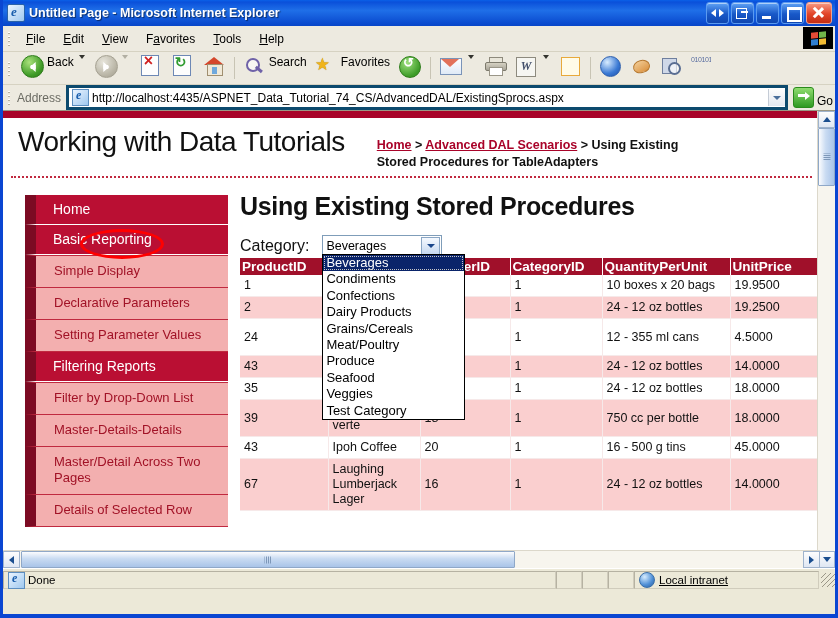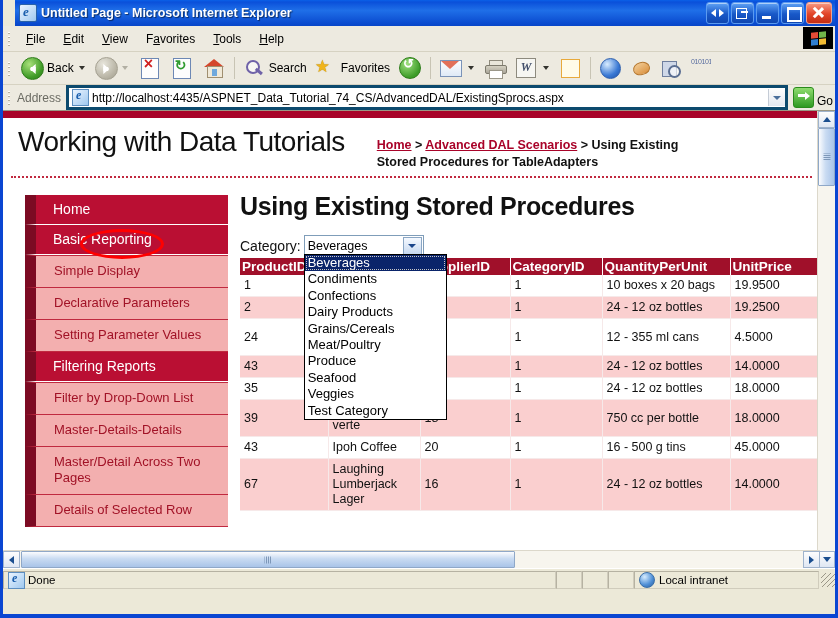--- a/index.html
+++ b/index.html
@@ -15,21 +15,20 @@
     border:3px solid #0A46D2;
     border-top:none;border-bottom-width:4px;
     background:#ECE9D8;
   }
   
   .titlebar{
     height:26px;
     background:linear-gradient(180deg,#0A60E8 0%,#0A50DA 8%,#1F6FE8 40%,#0B4CD0 88%,#0846C8 100%);
     display:flex;align-items:center;position:relative;
     padding-left:4px;
-    margin-left:12px;
   }
   .tb-icon{
     width:16px;height:16px;margin-right:4px;flex:none;
     background:linear-gradient(135deg,#eaf4ff,#9fc8ef);
     border:1px solid #2a62a8;border-radius:2px;position:relative;
   }
   .tb-icon:after{
     content:"e";position:absolute;left:3px;top:-1px;
     font-family:"Liberation Serif",serif;font-size:13px;
     font-style:italic;font-weight:bold;color:#1b5fad;
@@ -91,21 +90,21 @@
     grid-template-columns:1fr 1fr;grid-template-rows:1fr 1fr;gap:1.5px;transform:skewY(-6deg);}
   .win-logo .flag span:nth-child(1){background:#e34b36;}
   .win-logo .flag span:nth-child(2){background:#71b54a;}
   .win-logo .flag span:nth-child(3){background:#2f7fd0;}
   .win-logo .flag span:nth-child(4){background:#f2bc33;}
   
   .toolbar{
     height:32px;background:#EDEAE0;display:flex;align-items:center;
     border-bottom:1px solid #d6d2c2;
   }
-  .tbtn{display:flex;align-items:center;height:26px;padding:0 4px;cursor:default;white-space:nowrap;}
+  .tbtn{display:flex;height:26px;padding:0 4px;cursor:default;white-space:nowrap;}
   .tbtn .lbl{font-size:12px;margin-left:4px;color:#000;}
   .sep{width:1px;height:22px;background:#c8c4b4;margin:0 4px;flex:none;}
   .caret{width:0;height:0;border-left:3.5px solid transparent;border-right:3.5px solid transparent;
     border-top:4px solid #33332e;margin-left:5px;margin-right:2px;}
   .caret.dim{border-top-color:#b2afa3;}
   .ico{width:22px;height:22px;position:relative;flex:none;}
   .circ{width:21px;height:21px;border-radius:50%;position:relative;}
   .circ.green{background:radial-gradient(circle at 35% 30%,#a9e17b,#3f9b27 65%,#2d7a18);border:1px solid #2e7d1a;}
   .circ.grey{background:radial-gradient(circle at 35% 30%,#e8e6dc,#b9b5a6 65%,#a09c8d);border:1px solid #a5a192;}
   .arrowL,.arrowR{position:absolute;top:50%;left:50%;width:0;height:0;}
@@ -190,21 +189,21 @@
   .nav{margin-left:22px;}
   .nav-sec{background:#BA0F33;color:#fff;font-size:14px;padding:6px 0 7px 17px;
     border-left:11px solid #7C0B23;border-bottom:1px solid #fff;}
   .nav-sub{background:#F3AFAF;color:#A11226;font-size:13px;padding:7px 8px 8px 18px;
     border-left:11px solid #7C0B23;border-bottom:1px solid #C0293F;line-height:16px;}
   .nav-sub.first{border-top:1px solid #C0293F;}
   
   .main{flex:1;padding:14px 0 0 12px;min-width:0;position:relative;}
   h1.pt{font-size:25px;color:#111;margin:0 0 14px 0;font-weight:bold;letter-spacing:-0.3px;}
   .ctrl-row{display:flex;align-items:center;margin-bottom:2px;position:relative;}
-  .ctrl-lbl{font-size:14px;color:#111;margin-right:3px;}
+  .ctrl-lbl{font-size:16px;color:#111;margin-right:13px;}
   .ddl{
     width:118px;height:19px;background:#fff;border:1px solid #7f9db9;
     display:flex;align-items:center;position:relative;
   }
   .ddl-val{font-size:12.5px;padding-left:3px;color:#000;}
   .ddl-arrow{position:absolute;right:1px;top:1px;width:17px;height:16px;
     background:linear-gradient(180deg,#f5f9ff,#c6d8ef);border:1px solid #8aa6c4;
     display:flex;align-items:center;justify-content:center;}
   .ddl-arrow .chev{border-top-color:#19458a;}
   
@@ -246,21 +245,21 @@
   .down{border-left:4px solid transparent;border-right:4px solid transparent;border-top:5px solid #1a4e8f;}
   .left{border-top:4px solid transparent;border-bottom:4px solid transparent;border-right:5px solid #1a4e8f;}
   .right{border-top:4px solid transparent;border-bottom:4px solid transparent;border-left:5px solid #1a4e8f;}
   
   .statusbar{height:22px;background:#ECE9D8;display:flex;align-items:center;
     border-top:1px solid #fff;font-size:11.5px;color:#000;}
   .st-cell{height:18px;border:1px solid #d0ccbc;border-top-color:#b6b2a2;border-left-color:#b6b2a2;
     display:flex;align-items:center;padding:0 4px;box-sizing:border-box;}
   .st-main{flex:1;min-width:0;}
   .st-sm{width:26px;}
-  .st-zone{width:185px;}
+  .st-zone{width:185px;text-decoration:underline;}
   .globe{width:14px;height:14px;border-radius:50%;margin-right:4px;flex:none;
     background:radial-gradient(circle at 33% 28%,#d6ecff,#4f8fd6 58%,#2b5f9e);border:1px solid #3a6ea8;}
   .resize{width:14px;height:14px;margin-left:2px;flex:none;
     background-image:linear-gradient(135deg,transparent 45%,#9b9788 45%,#9b9788 55%,transparent 55%);
     background-size:5px 5px;}
 </style>
 </head>
 <body>
 
 <div class="window">

